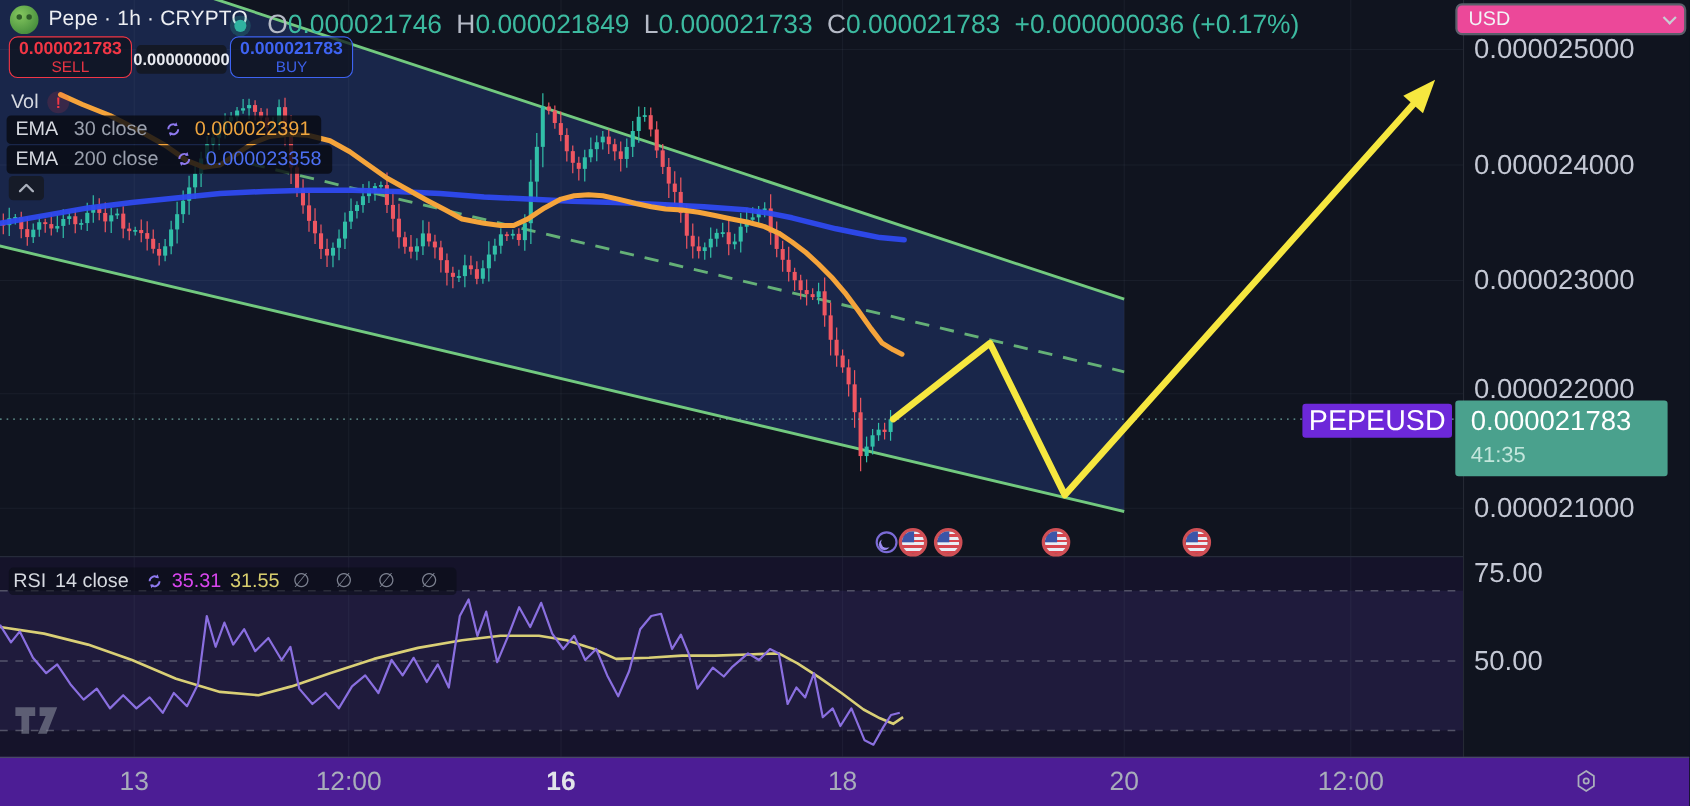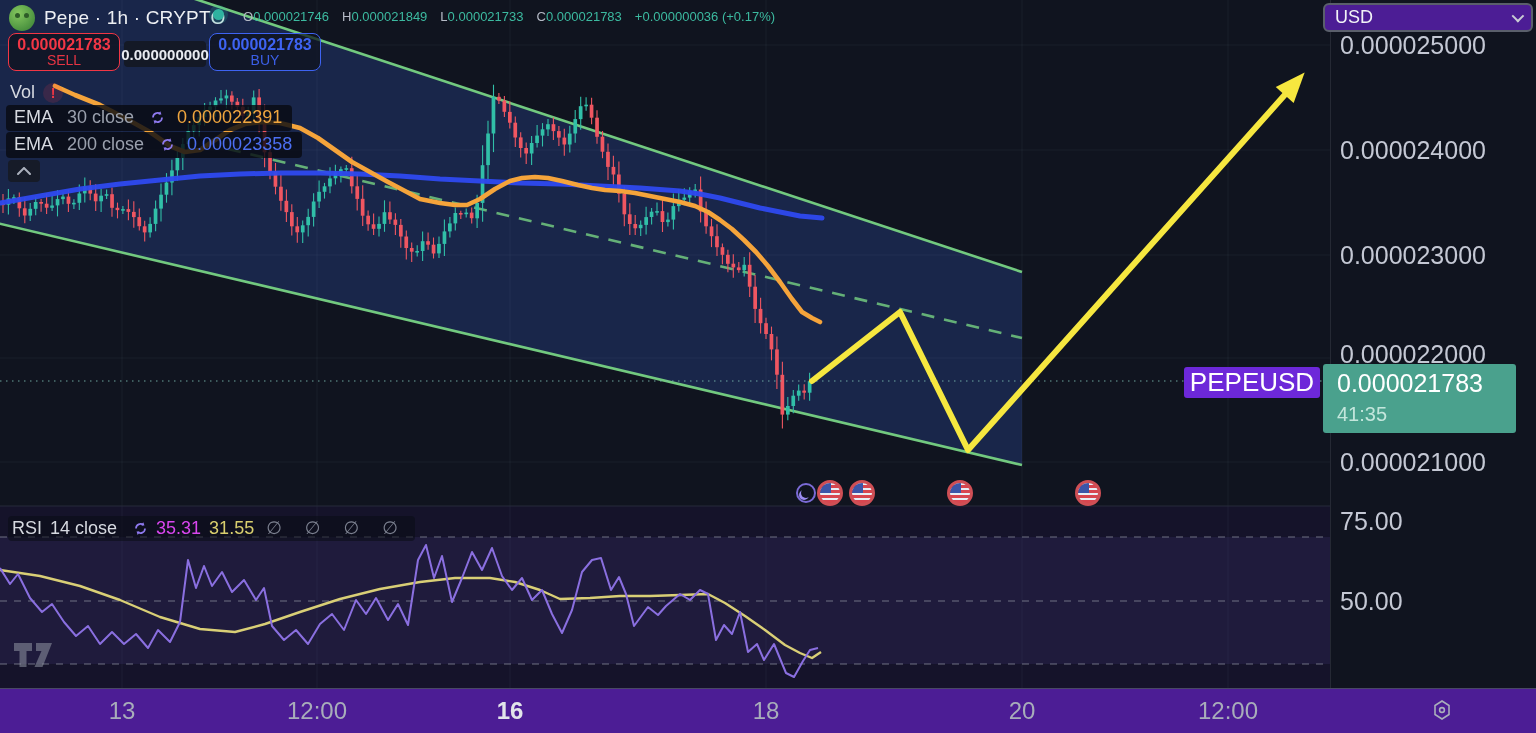--- a/index.html
+++ b/index.html
@@ -6,21 +6,21 @@
   *{box-sizing:border-box;font-family:"Liberation Sans",sans-serif;}
   #app{position:relative;width:1536px;height:733px;background:#10141f;overflow:hidden;}
   #chart-svg{position:absolute;left:0;top:0;}
 
   
   #symbol-row{position:absolute;left:9px;top:5px;display:flex;align-items:center;gap:9px;z-index:30;}
   #symbol-title{font-size:19px;font-weight:500;color:#edeff3;letter-spacing:.2px;}
   .frog{width:26px;height:26px;border-radius:50%;background:radial-gradient(circle at 36% 32%,#84c75e,#4c9340 70%,#3d7a35);position:relative;}
   .frog i{position:absolute;width:5px;height:5px;border-radius:50%;background:#2e5c28;top:8px;}
   .frog i.l{left:6px}.frog i.r{left:15px}
-  #ohlc-row{position:absolute;left:213px;top:9px;display:flex;gap:13px;z-index:30;font-size:13px;}
+  #ohlc-row{position:absolute;left:213px;top:9px;display:flex;align-items:center;gap:13px;z-index:30;font-size:24px;}
   .status-dot{width:11px;height:11px;border-radius:50%;background:#2fb3a0;box-shadow:0 0 0 4px rgba(47,179,160,.22);margin-right:6px;}
   .ohlc-item .k{color:#b5bac6;}
   .ohlc-item .v{color:#3cbaa0;}
   #ohlc-change{color:#3cbaa0;}
 
   
   .trade-btn{position:absolute;width:112px;height:38px;top:33px;border-radius:8px;background:rgba(14,18,28,.72);display:flex;flex-direction:column;align-items:center;justify-content:center;line-height:1.08;z-index:30;cursor:pointer;}
   #sell-btn{left:8px;border:1.5px solid #f23645;color:#f23645;}
   #buy-btn{left:209px;border:1.5px solid #3e63f2;color:#3e63f2;}
   .trade-btn .price{font-size:16px;font-weight:700;}
@@ -47,21 +47,21 @@
 
   
   #price-axis{position:absolute;left:1330px;top:0;width:206px;height:688px;border-left:1px solid rgba(42,46,57,.8);z-index:10;}
   .price-tick{position:absolute;left:9px;font-size:25px;font-weight:400;color:#c4c8d4;white-space:nowrap;cursor:ns-resize;}
   #time-axis{position:absolute;left:0;top:688px;width:1536px;height:45px;border-top:1px solid rgba(72,78,94,.9);z-index:10;background:#4c1d95;cursor:ew-resize;}
   .time-tick{position:absolute;top:8px;transform:translateX(-50%);font-size:24px;color:#a8adba;}
   .time-tick.bold{color:#e2e4ea;font-weight:700;}
   #gear{position:absolute;left:1430px;top:9px;}
 
   
-  #usd-select{position:absolute;left:1323px;top:3px;width:210px;height:29px;border:2px solid #5a5f6b;border-radius:6px;display:flex;align-items:center;padding:0 10px;color:#f2f3f7;font-size:18px;z-index:40;background:#4c1d95;cursor:pointer;}
+  #usd-select{position:absolute;left:1323px;top:3px;width:210px;height:29px;border:2px solid #5a5f6b;border-radius:6px;display:flex;align-items:center;padding:0 10px;color:#f2f3f7;font-size:18px;z-index:40;background:#ec4899;cursor:pointer;}
   #usd-select .chev{margin-left:auto;width:9px;height:9px;border-right:2px solid #c9ccd4;border-bottom:2px solid #c9ccd4;transform:rotate(45deg) translateY(-2px);}
 
   
   #pepe-tag{position:absolute;left:1184px;top:367px;width:136px;height:31px;background:#6d28d9;border-radius:3px;color:#fff;font-size:26px;display:flex;align-items:center;justify-content:center;z-index:20;}
   #price-box{position:absolute;left:1323px;top:364px;width:193px;height:69px;background:#4aa18d;border-radius:3px;color:#fff;z-index:20;padding:3px 0 0 14px;}
   #price-box .p{font-size:25px;line-height:32px;}
   #price-box .cd{font-size:20px;line-height:30px;color:rgba(222,245,238,.82);}
 
   
   .flag{position:absolute;width:26px;height:26px;border-radius:50%;border:3px solid #cf4f55;overflow:hidden;z-index:15;background:repeating-linear-gradient(180deg,#e8eef5 0 2.5px,#d8454f 2.5px 5px);cursor:pointer;}

